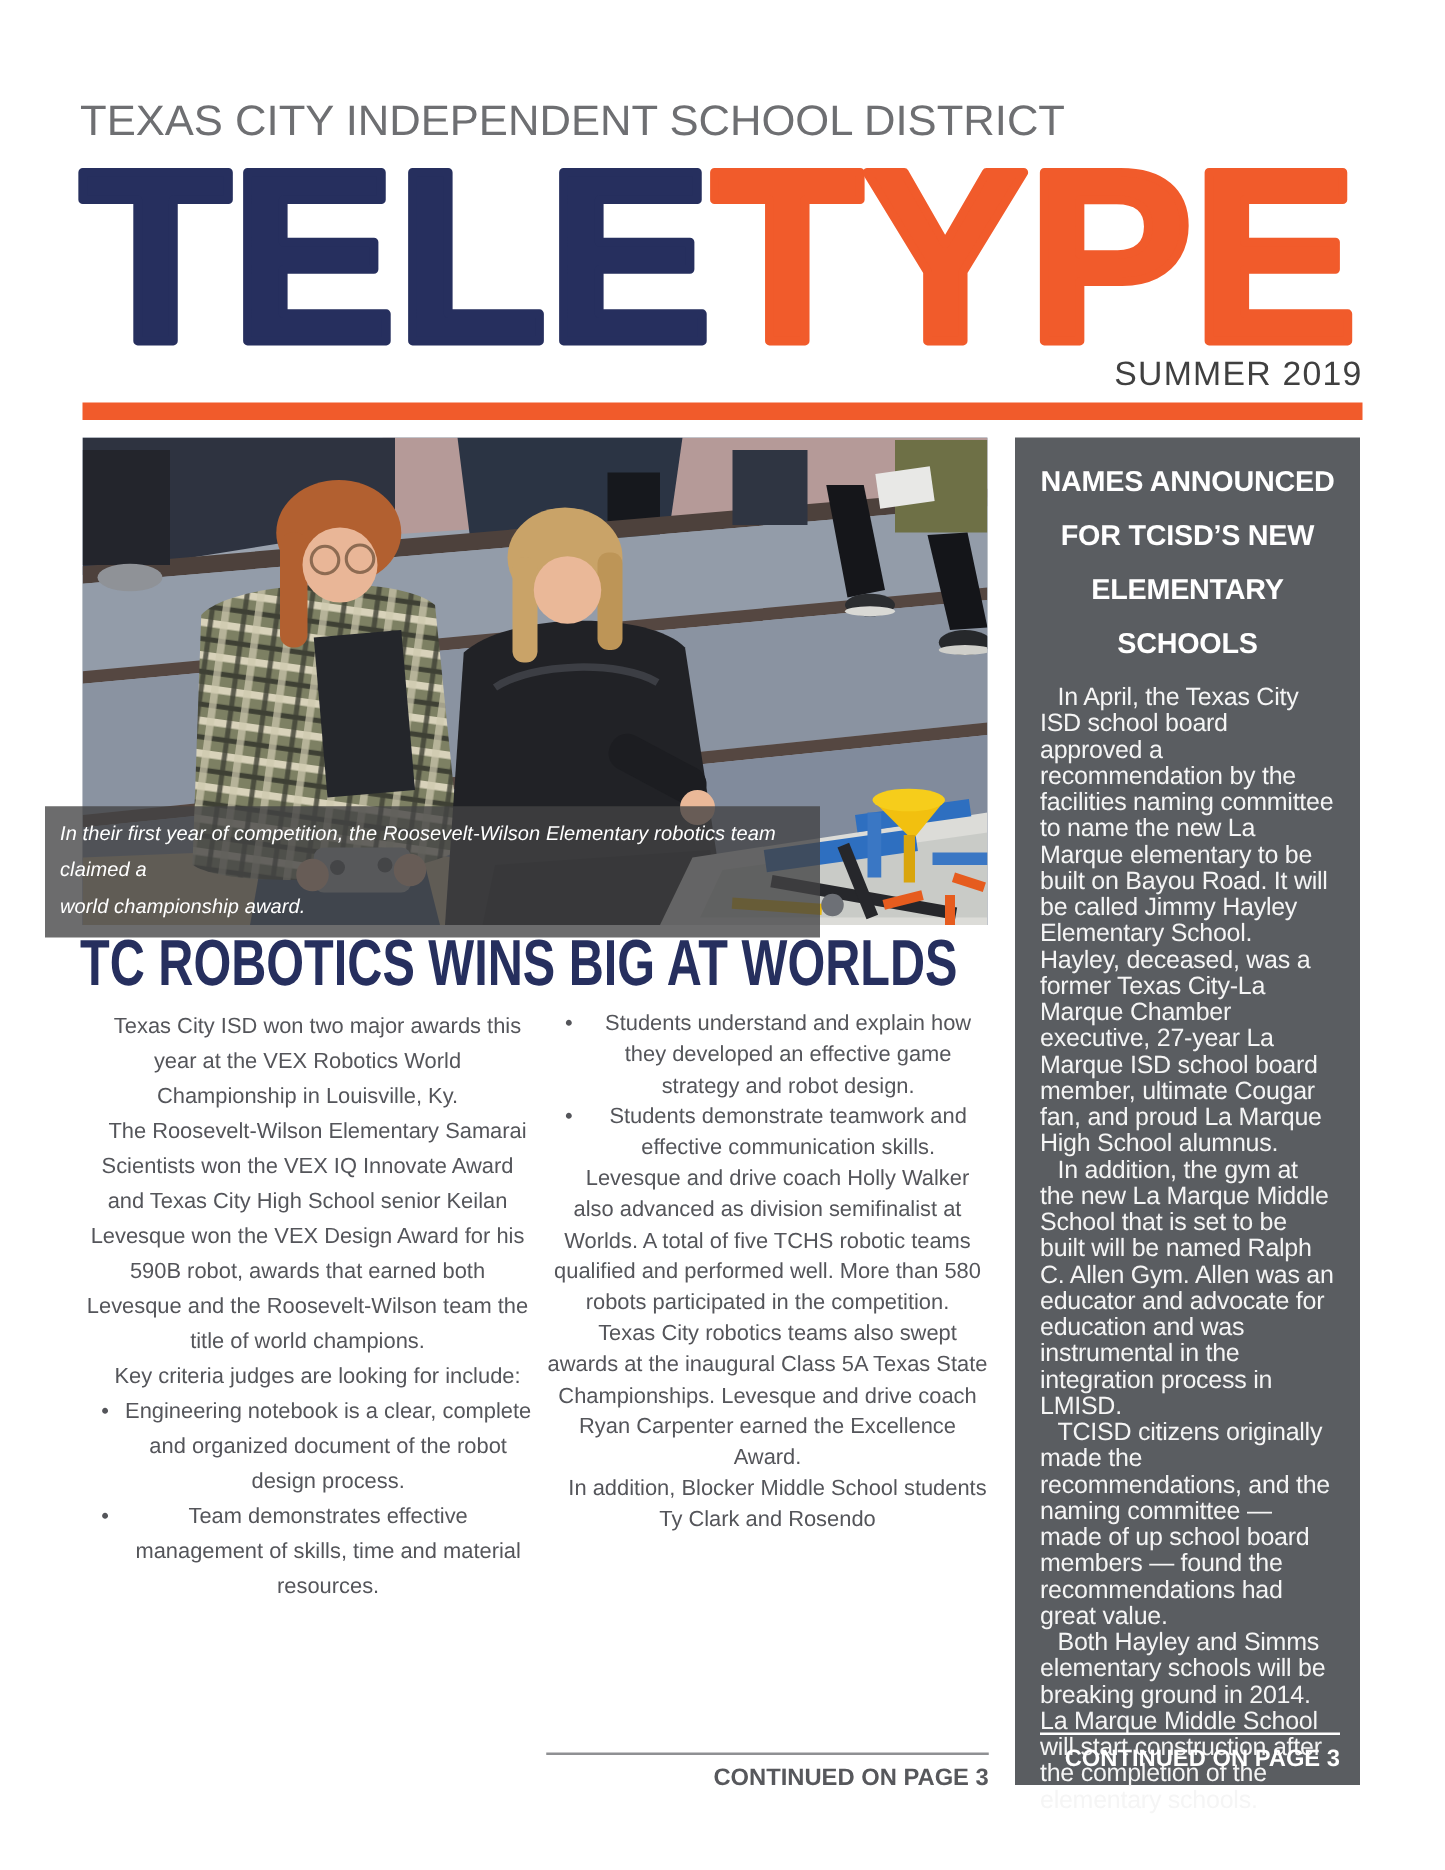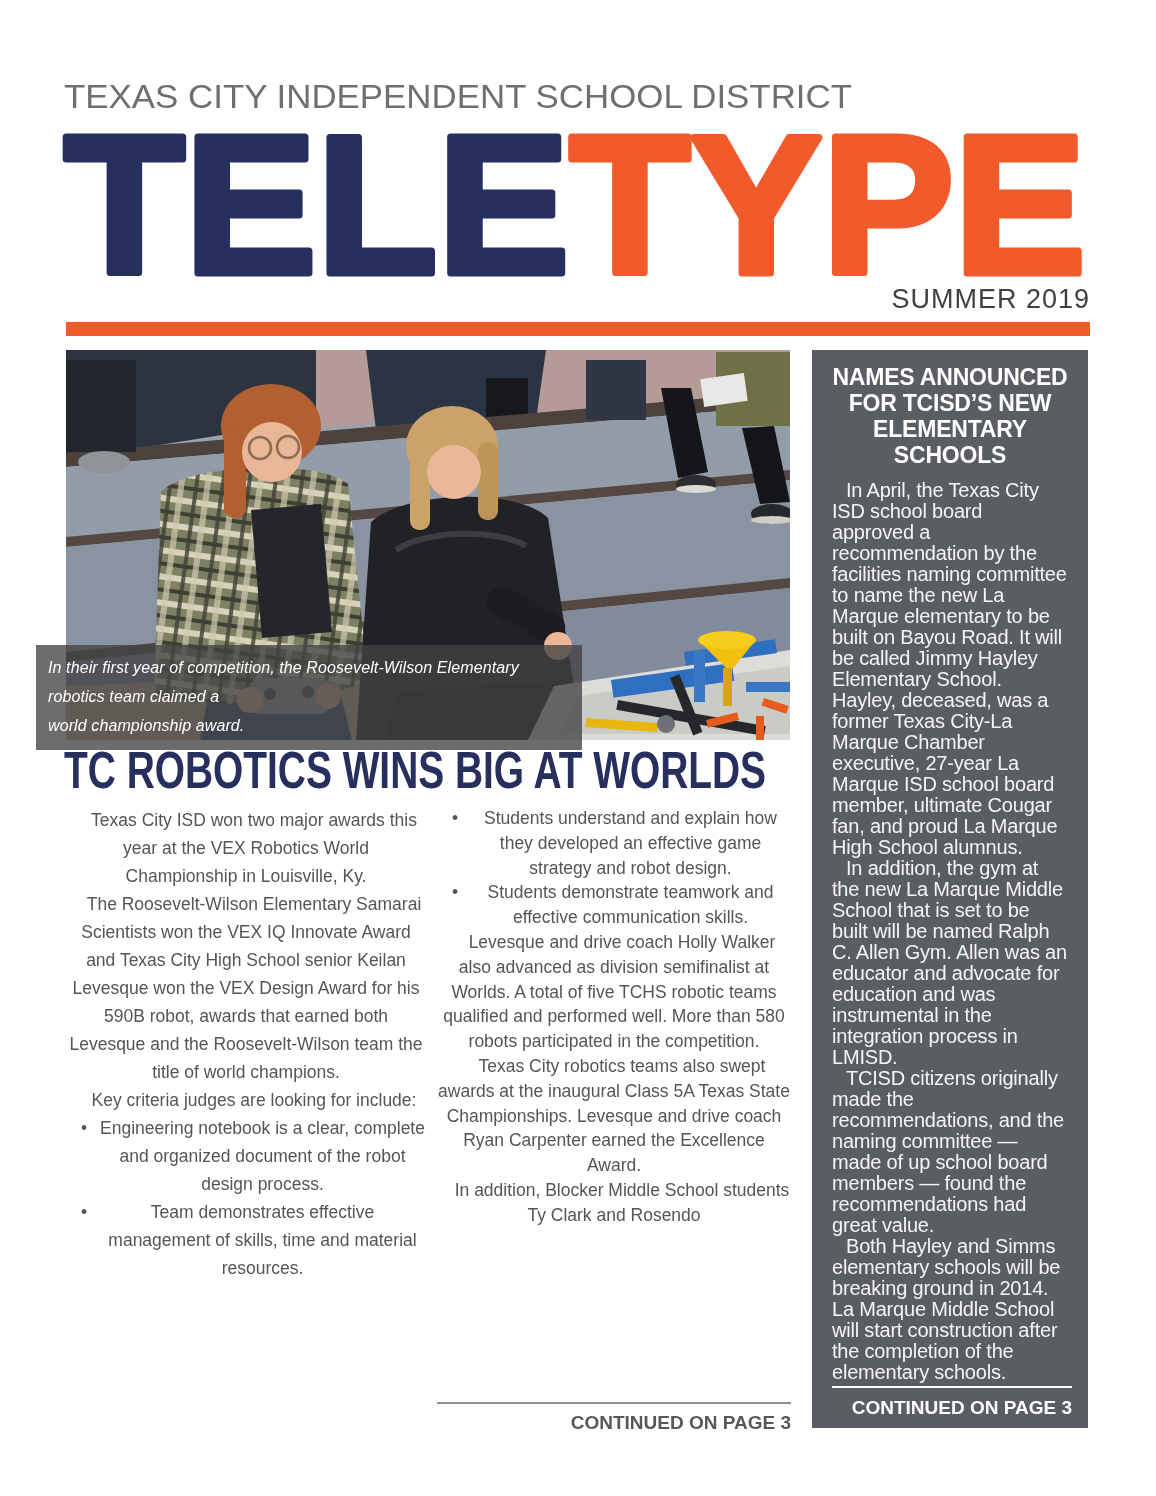--- a/index.html
+++ b/index.html
@@ -12,21 +12,21 @@
   
   #district-svg{left:64px;top:76px;width:792px;height:42px;}
   #masthead-svg{left:62px;top:118px;width:1030px;height:168px;}
   #issue{right:66px;top:284px;font-size:27px;color:#404040;letter-spacing:1px;text-align:right;}
   #rule{left:66px;top:322px;width:1024px;height:14px;background:#f15b2b;}
 
   
   #photo{left:66px;top:350px;width:724px;height:390px;overflow:hidden;background:#9aa2ae;}
   #photo svg{display:block;width:100%;height:100%;}
   #caption{
-    left:36px;top:645px;width:546px;box-sizing:border-box;padding:8px 14px 10px 12px;
+    left:36px;top:645px;width:620px;box-sizing:border-box;padding:8px 14px 10px 12px;
     background:rgba(66,66,68,0.78);color:#ffffff;font-style:italic;
     font-size:16px;line-height:29px;white-space:pre-line;letter-spacing:0.1px;
   }
 
   
   #headline-svg{left:64px;top:744px;width:712px;height:56px;}
   .col{color:#54555a;font-size:17.5px;text-align:center;}
   #col-left{left:66px;top:806px;width:360px;line-height:28px;}
   #col-right{left:437px;top:806px;width:354px;line-height:24.8px;}
   .para{margin:0;text-indent:16px;}
@@ -36,21 +36,21 @@
     left:437px;top:1402px;width:354px;border-top:2px solid #8f9093;
     padding-top:8px;text-align:right;font-weight:bold;font-size:19px;color:#57585c;
   }
 
   
   #sidebar{
     left:812px;top:350px;width:276px;height:1078px;background:#5a5d61;
     box-sizing:border-box;padding:12px 20px 0 20px;color:#f5f5f5;
   }
   #side-title{
-    font-weight:bold;font-size:23px;line-height:26px;text-align:center;
+    font-weight:bold;font-size:23px;line-height:43px;text-align:center;
     white-space:pre-line;color:#ffffff;margin:2px 0 12px 0;letter-spacing:-0.2px;
   }
   .side-p{margin:0;font-size:20px;line-height:21px;text-indent:14px;letter-spacing:-0.2px;}
   #side-cont{
     position:absolute;left:20px;right:16px;top:1036px;border-top:2px solid #ffffff;
     padding-top:9px;text-align:right;font-weight:bold;font-size:19px;color:#ffffff;
   }
 </style>
 </head>
 <body>

